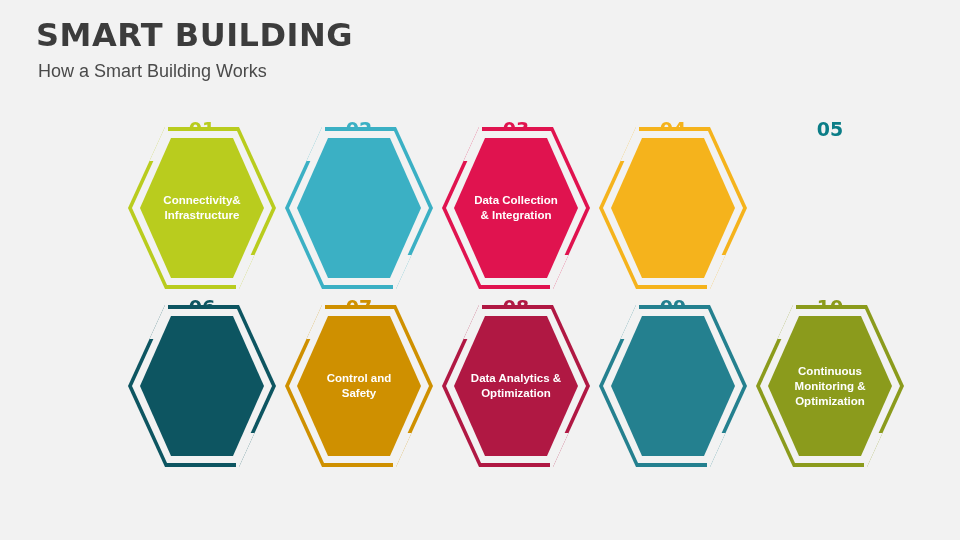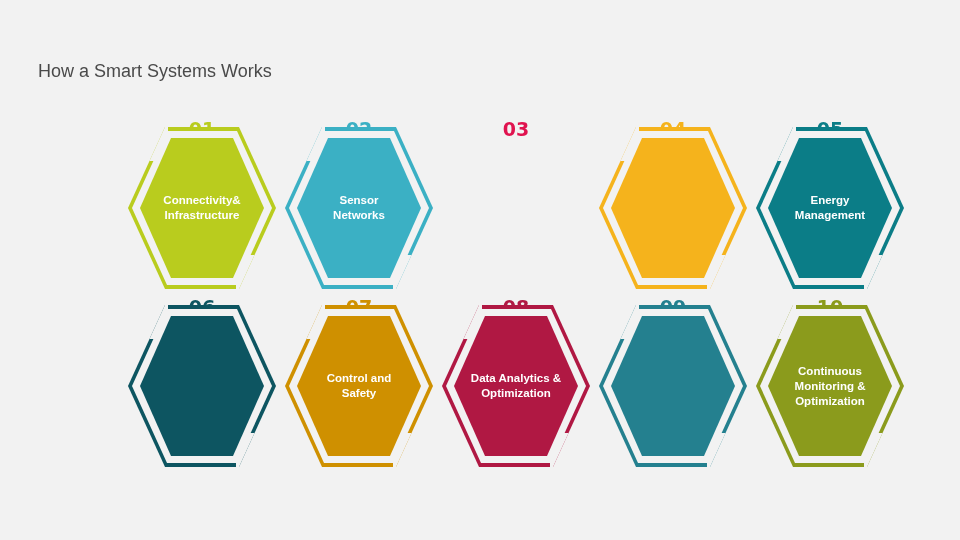--- a/index.html
+++ b/index.html
@@ -122,21 +122,22 @@
     font-family: "Liberation Sans", sans-serif;
     padding: 0 6px;
     box-sizing: border-box;
     white-space: pre-line;
   }
 </style>
 </head>
 <body>
 
 <div class="slide">
-  <div class="subtitle">How a Smart Systems Works</div>
+  <div class="title">SMART BUILDING</div>
+  <div class="subtitle">How a Smart Building Works</div>
 
   <div class="grid">
     <div class="row" id="row1">
         <div class="cell" style="left: 99px;">
           <div class="num" style="color: rgb(185, 204, 30);">01</div>
           <div class="hexwrap">
             <div class="ring" style="background: rgb(185, 204, 30);">
               <div class="inner"></div>
               <div class="maskA"></div>
               <div class="maskB"></div>
@@ -148,50 +149,48 @@
         </div>
         <div class="cell" style="left: 256px;">
           <div class="num" style="color: rgb(59, 176, 196);">02</div>
           <div class="hexwrap">
             <div class="ring" style="background: rgb(59, 176, 196);">
               <div class="inner"></div>
               <div class="maskA"></div>
               <div class="maskB"></div>
             </div>
             <div class="hex" style="background: rgb(59, 176, 196);"></div>
-            <div class="hex-label">Sensor
-Networks</div>
           </div>
         </div>
         <div class="cell" style="left: 413px;">
           <div class="num" style="color: rgb(224, 19, 79);">03</div>
+          <div class="hexwrap">
+            <div class="ring" style="background: rgb(224, 19, 79);">
+              <div class="inner"></div>
+              <div class="maskA"></div>
+              <div class="maskB"></div>
+            </div>
+            <div class="hex" style="background: rgb(224, 19, 79);"></div>
+            <div class="hex-label">Data Collection
+&amp; Integration</div>
+          </div>
         </div>
         <div class="cell" style="left: 570px;">
           <div class="num" style="color: rgb(245, 179, 28);">04</div>
           <div class="hexwrap">
             <div class="ring" style="background: rgb(245, 179, 28);">
               <div class="inner"></div>
               <div class="maskA"></div>
               <div class="maskB"></div>
             </div>
             <div class="hex" style="background: rgb(245, 179, 28);"></div>
           </div>
         </div>
         <div class="cell" style="left: 727px;">
           <div class="num" style="color: rgb(11, 125, 135);">05</div>
-          <div class="hexwrap">
-            <div class="ring" style="background: rgb(11, 125, 135);">
-              <div class="inner"></div>
-              <div class="maskA"></div>
-              <div class="maskB"></div>
-            </div>
-            <div class="hex" style="background: rgb(11, 125, 135);"></div>
-            <div class="hex-label">Energy
-Management</div>
-          </div>
         </div>
       </div>
     <div class="row" id="row2">
         <div class="cell" style="left: 99px;">
           <div class="num" style="color: rgb(13, 85, 97);">06</div>
           <div class="hexwrap">
             <div class="ring" style="background: rgb(13, 85, 97);">
               <div class="inner"></div>
               <div class="maskA"></div>
               <div class="maskB"></div>

